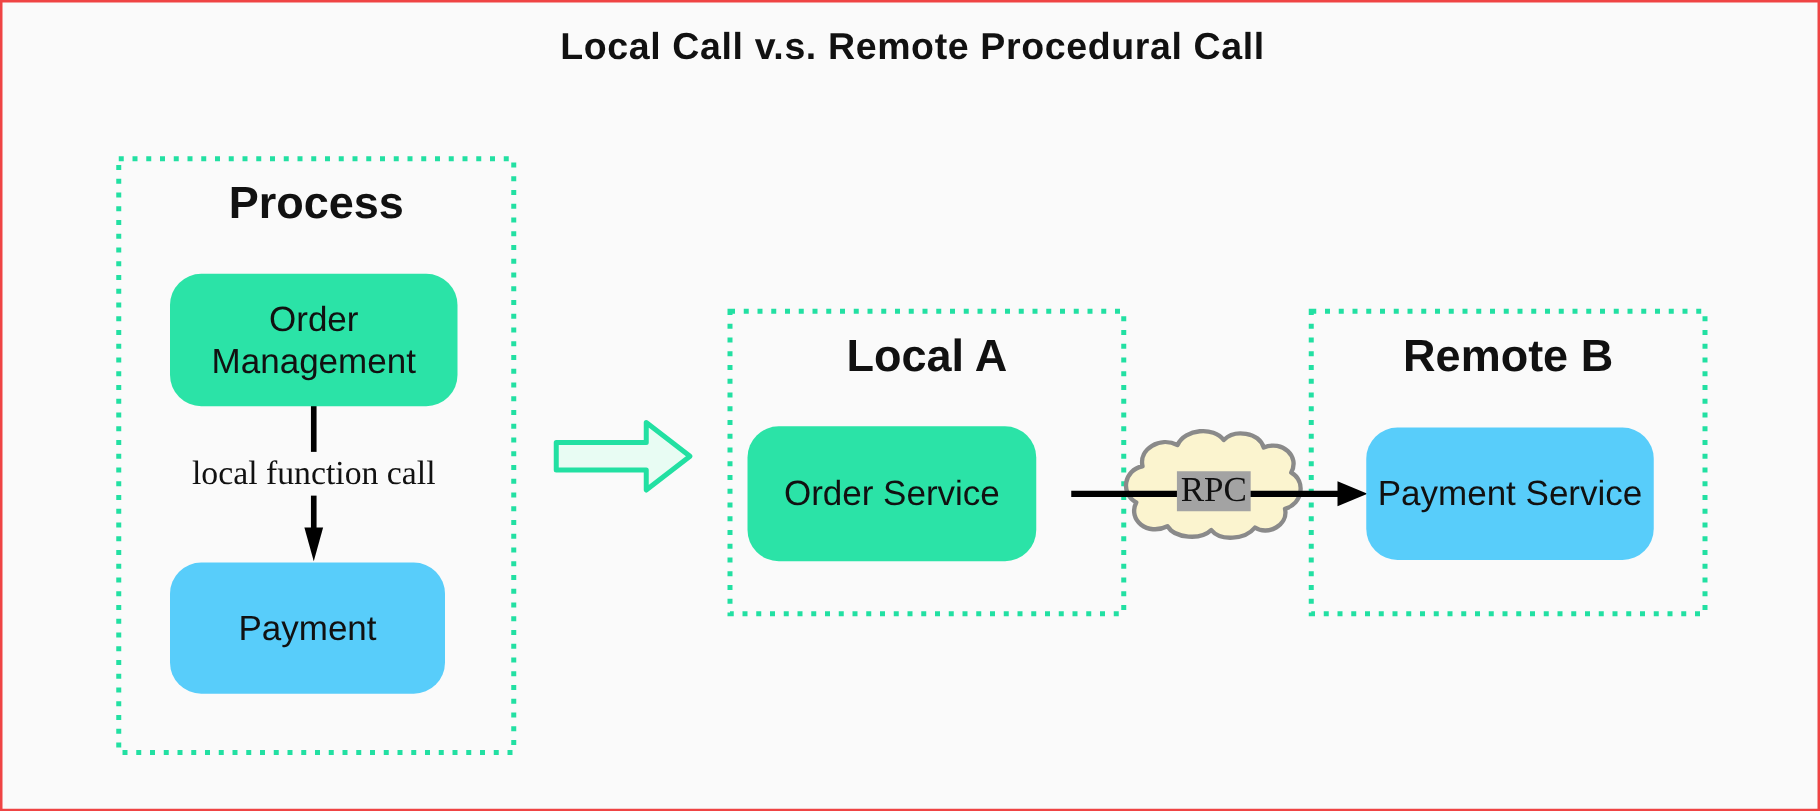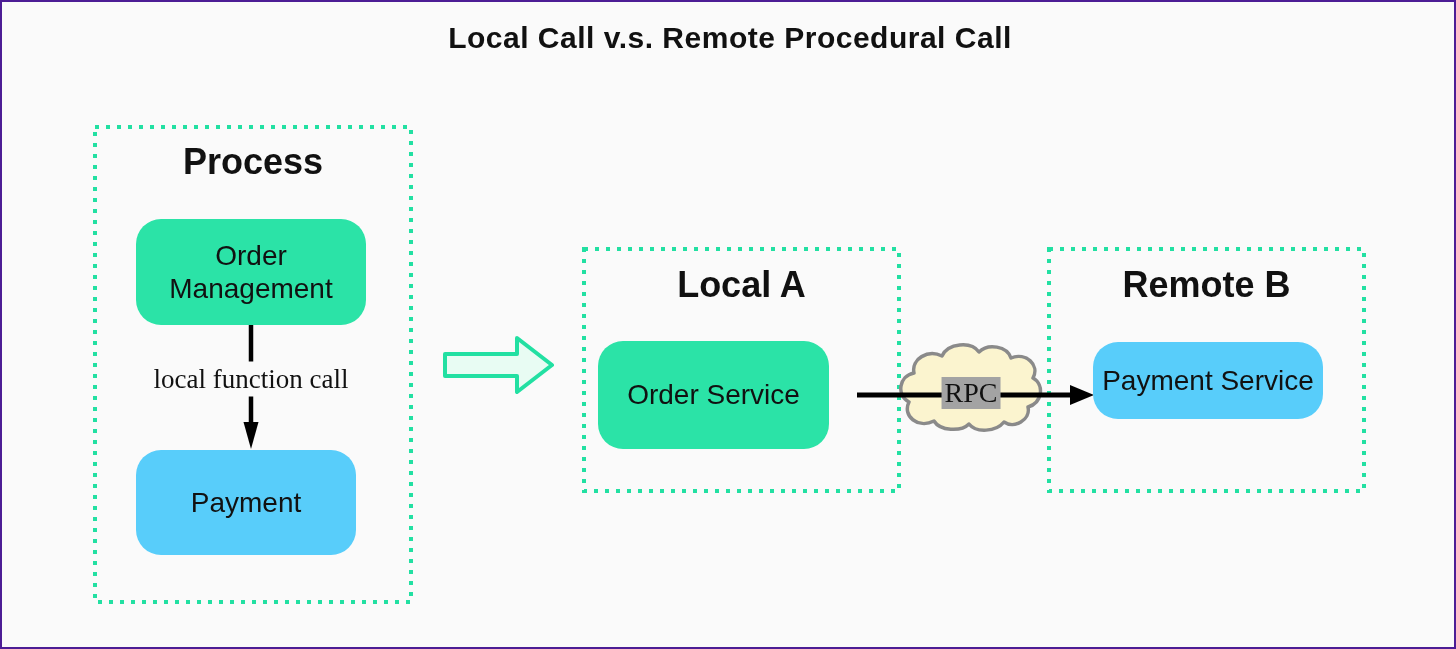--- a/index.html
+++ b/index.html
@@ -3,21 +3,21 @@
 <meta charset="utf-8">
 <style>
   html, body { margin: 0; padding: 0; background: #ffffff; }
   * { box-sizing: border-box; }
 
   .canvas {
     position: relative;
     width: 1456px;
     height: 649px;
     background: #fafafa;
-    border: 2px solid #4c1d95;
+    border: 2px solid #ef4444;
     overflow: hidden;
     font-family: "Liberation Sans", sans-serif;
     color: #111111;
   }
 
   .overlay {
     position: absolute;
     left: 0; top: 0;
     width: 1456px; height: 649px;
     z-index: 1;
@@ -80,21 +80,21 @@
     line-height: 1.18;
     white-space: nowrap;
   }
   .node.wrap { white-space: normal; padding: 0 30px; }
   .node-green { background: #2be3a7; }
   .node-blue  { background: #58cdfa; }
 
   .node-order-management { left: 134px;  top: 217px; width: 230px; height: 106px; }
   .node-payment          { left: 134px;  top: 448px; width: 220px; height: 105px; }
   .node-order-service    { left: 596px;  top: 339px; width: 231px; height: 108px; }
-  .node-payment-service  { left: 1091px; top: 340px; width: 230px; height: 77px; }
+  .node-payment-service  { left: 1091px; top: 340px; width: 230px; height: 106px; }
 
   .edge-label {
     position: absolute;
     font-size: 27px;
     white-space: nowrap;
     font-family: Liberation Serif, serif;
   }
   .local-call-label {
     left: 249px; top: 377px;
     transform: translate(-50%, -50%);

